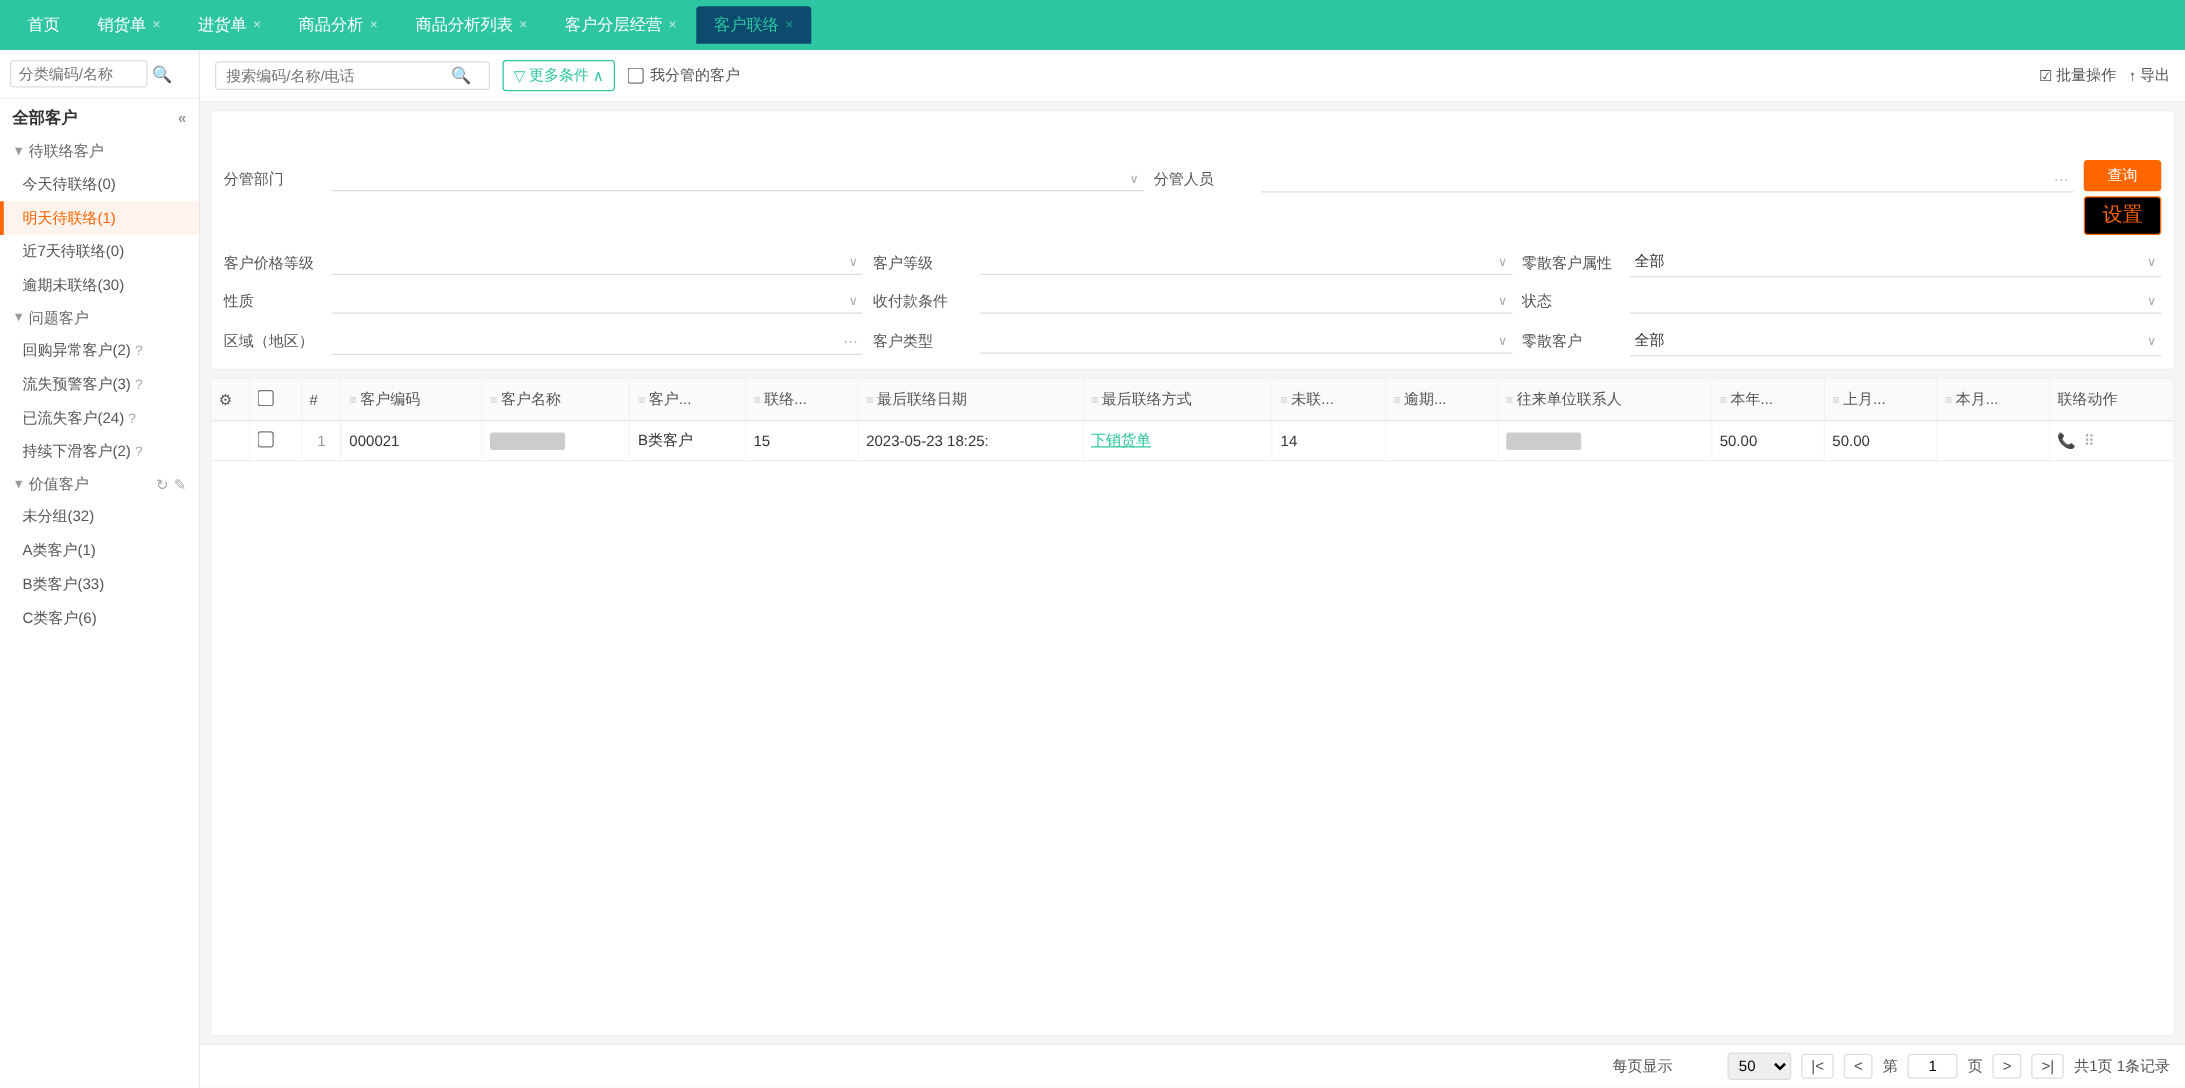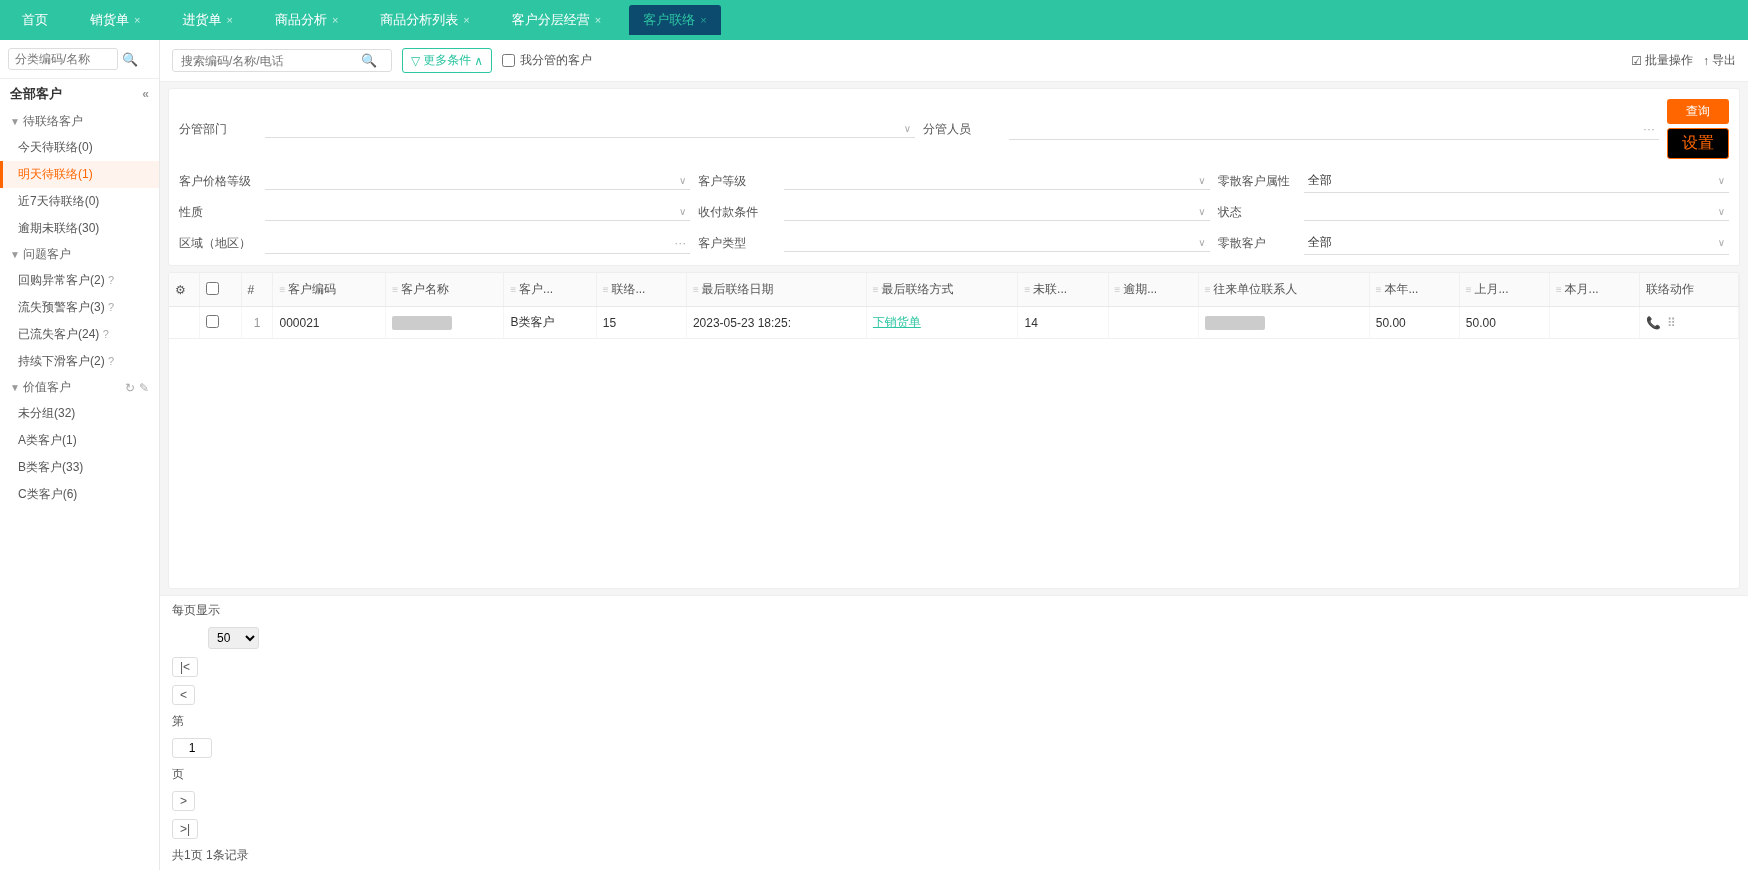--- a/index.html
+++ b/index.html
@@ -5,21 +5,21 @@
     * { box-sizing: border-box; margin: 0; padding: 0; }
     body { font-family: 'Microsoft YaHei', Arial, sans-serif; font-size: 13px; background: #f5f5f5; color: #333; overflow: hidden; }
     
     
     .top-nav {
       background: #2dc5a2;
       height: 40px;
       display: flex;
       align-items: center;
       padding: 0 8px;
-      gap: 14px;
+      gap: 2px;
     }
     .nav-item {
       color: #fff;
       padding: 6px 14px;
       cursor: pointer;
       border-radius: 3px 3px 0 0;
       font-size: 13px;
       white-space: nowrap;
       display: flex;
       align-items: center;
@@ -201,20 +201,21 @@
       padding: 3px 4px;
       cursor: pointer;
       font-size: 12px;
     }
     .filter-select .chevron { color: #aaa; font-size: 10px; }
     .filter-actions {
       display: flex;
       flex-direction: column;
       gap: 4px;
       min-width: 60px;
+      margin-top: 29px;
     }
     .btn-query {
       background: #f60;
       color: #fff;
       border: none;
       border-radius: 3px;
       padding: 4px 14px;
       cursor: pointer;
       font-size: 12px;
     }
@@ -278,26 +279,25 @@
       cursor: pointer;
       color: #999;
     }
 
     
     .table-footer {
       background: #fff;
       border-top: 1px solid #eee;
       padding: 6px 12px;
       display: flex;
-      align-items: flex-start;
+      align-items: center;
       justify-content: flex-end;
       gap: 8px;
       font-size: 12px;
       color: #555;
-      flex-direction: column;
     }
     .page-size-select {
       border: 1px solid #ddd;
       border-radius: 3px;
       padding: 2px 4px;
       font-size: 12px;
       cursor: pointer;
       margin-left: 36px;
     }
     .page-btn {

